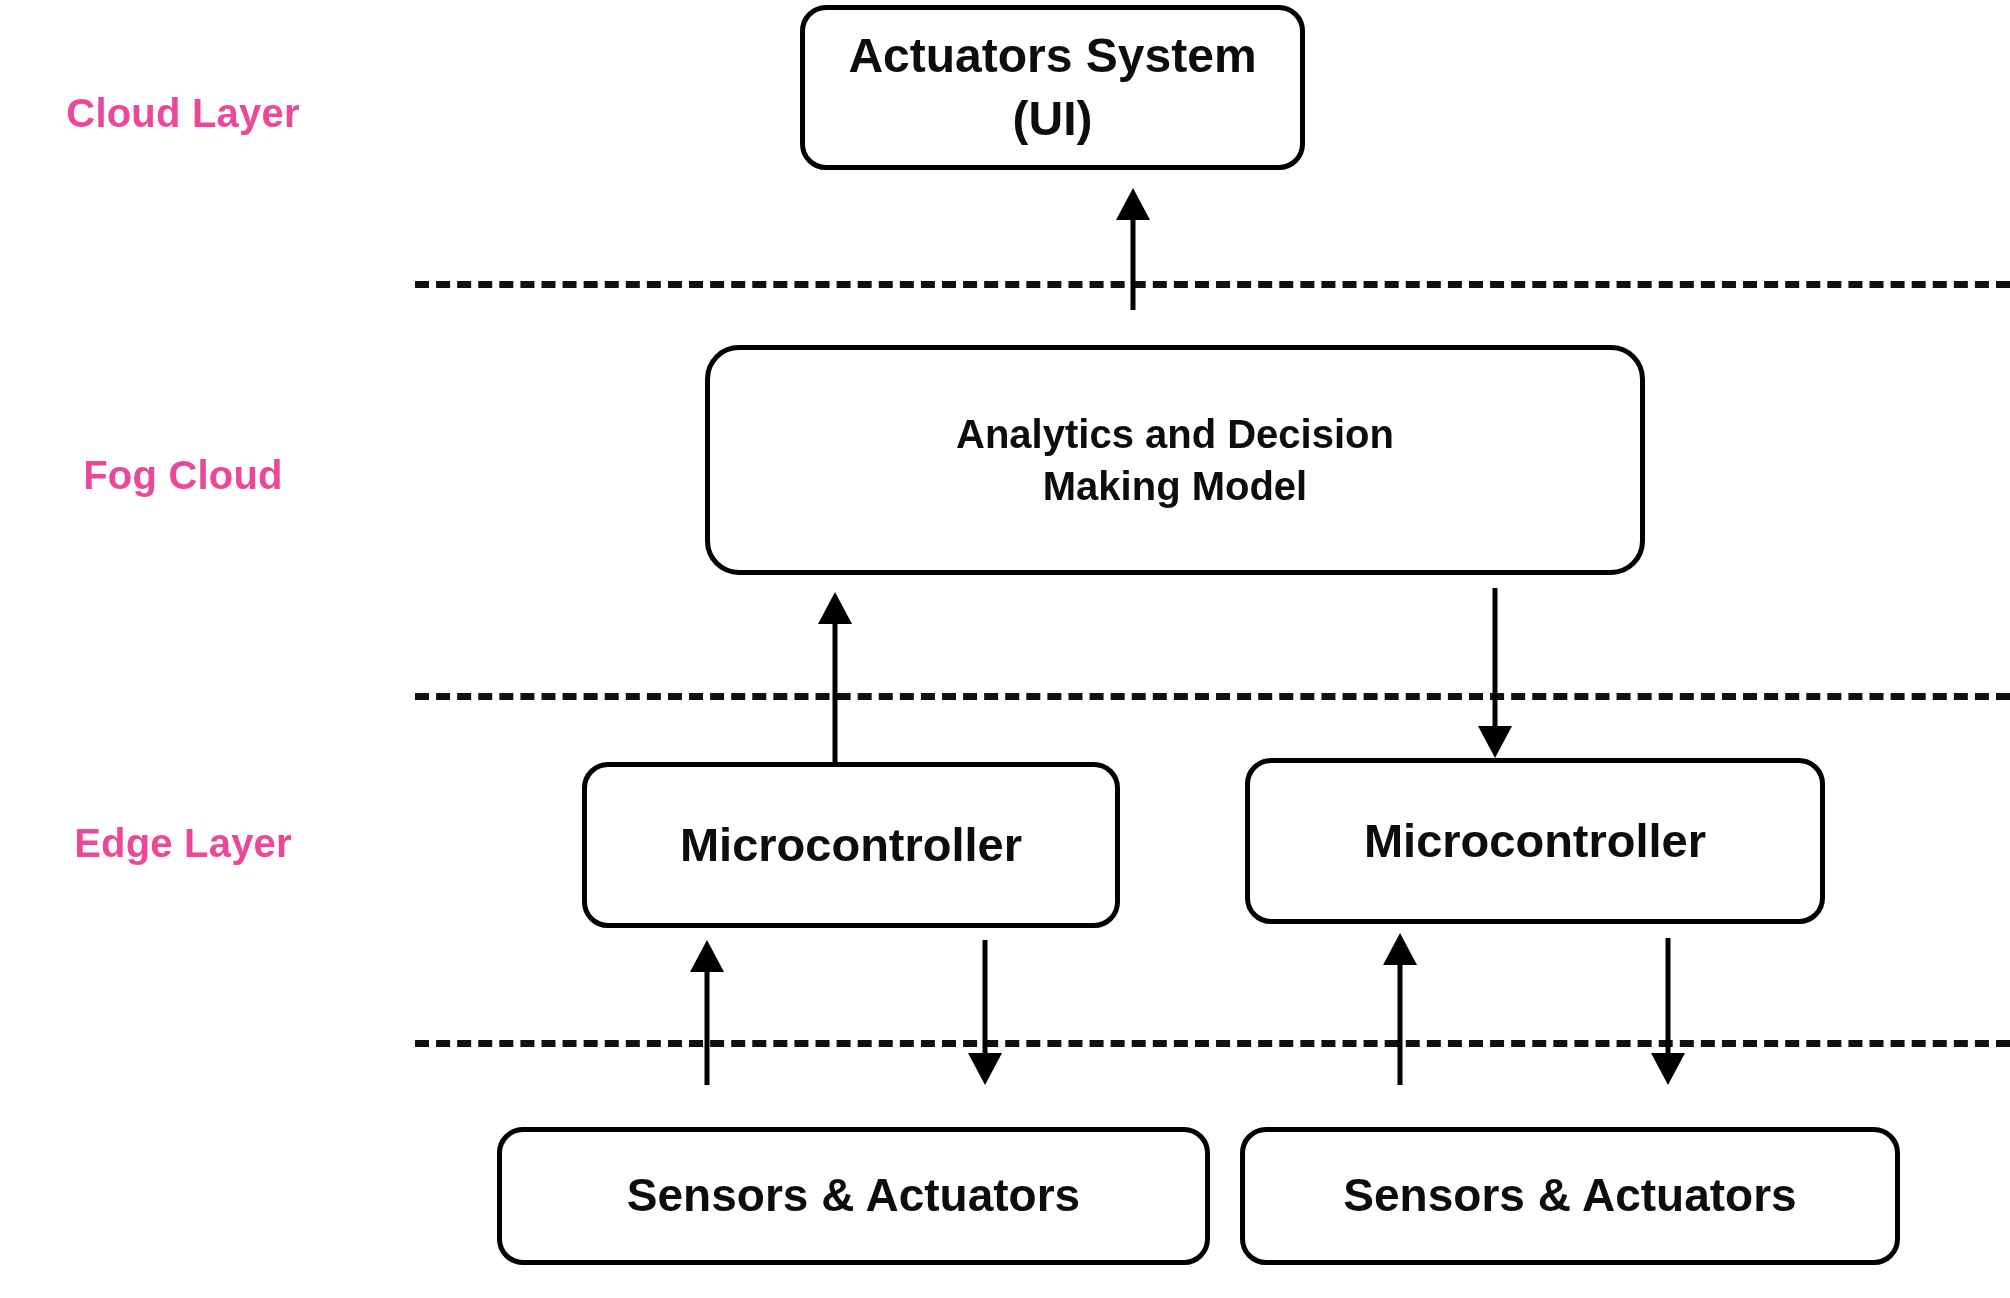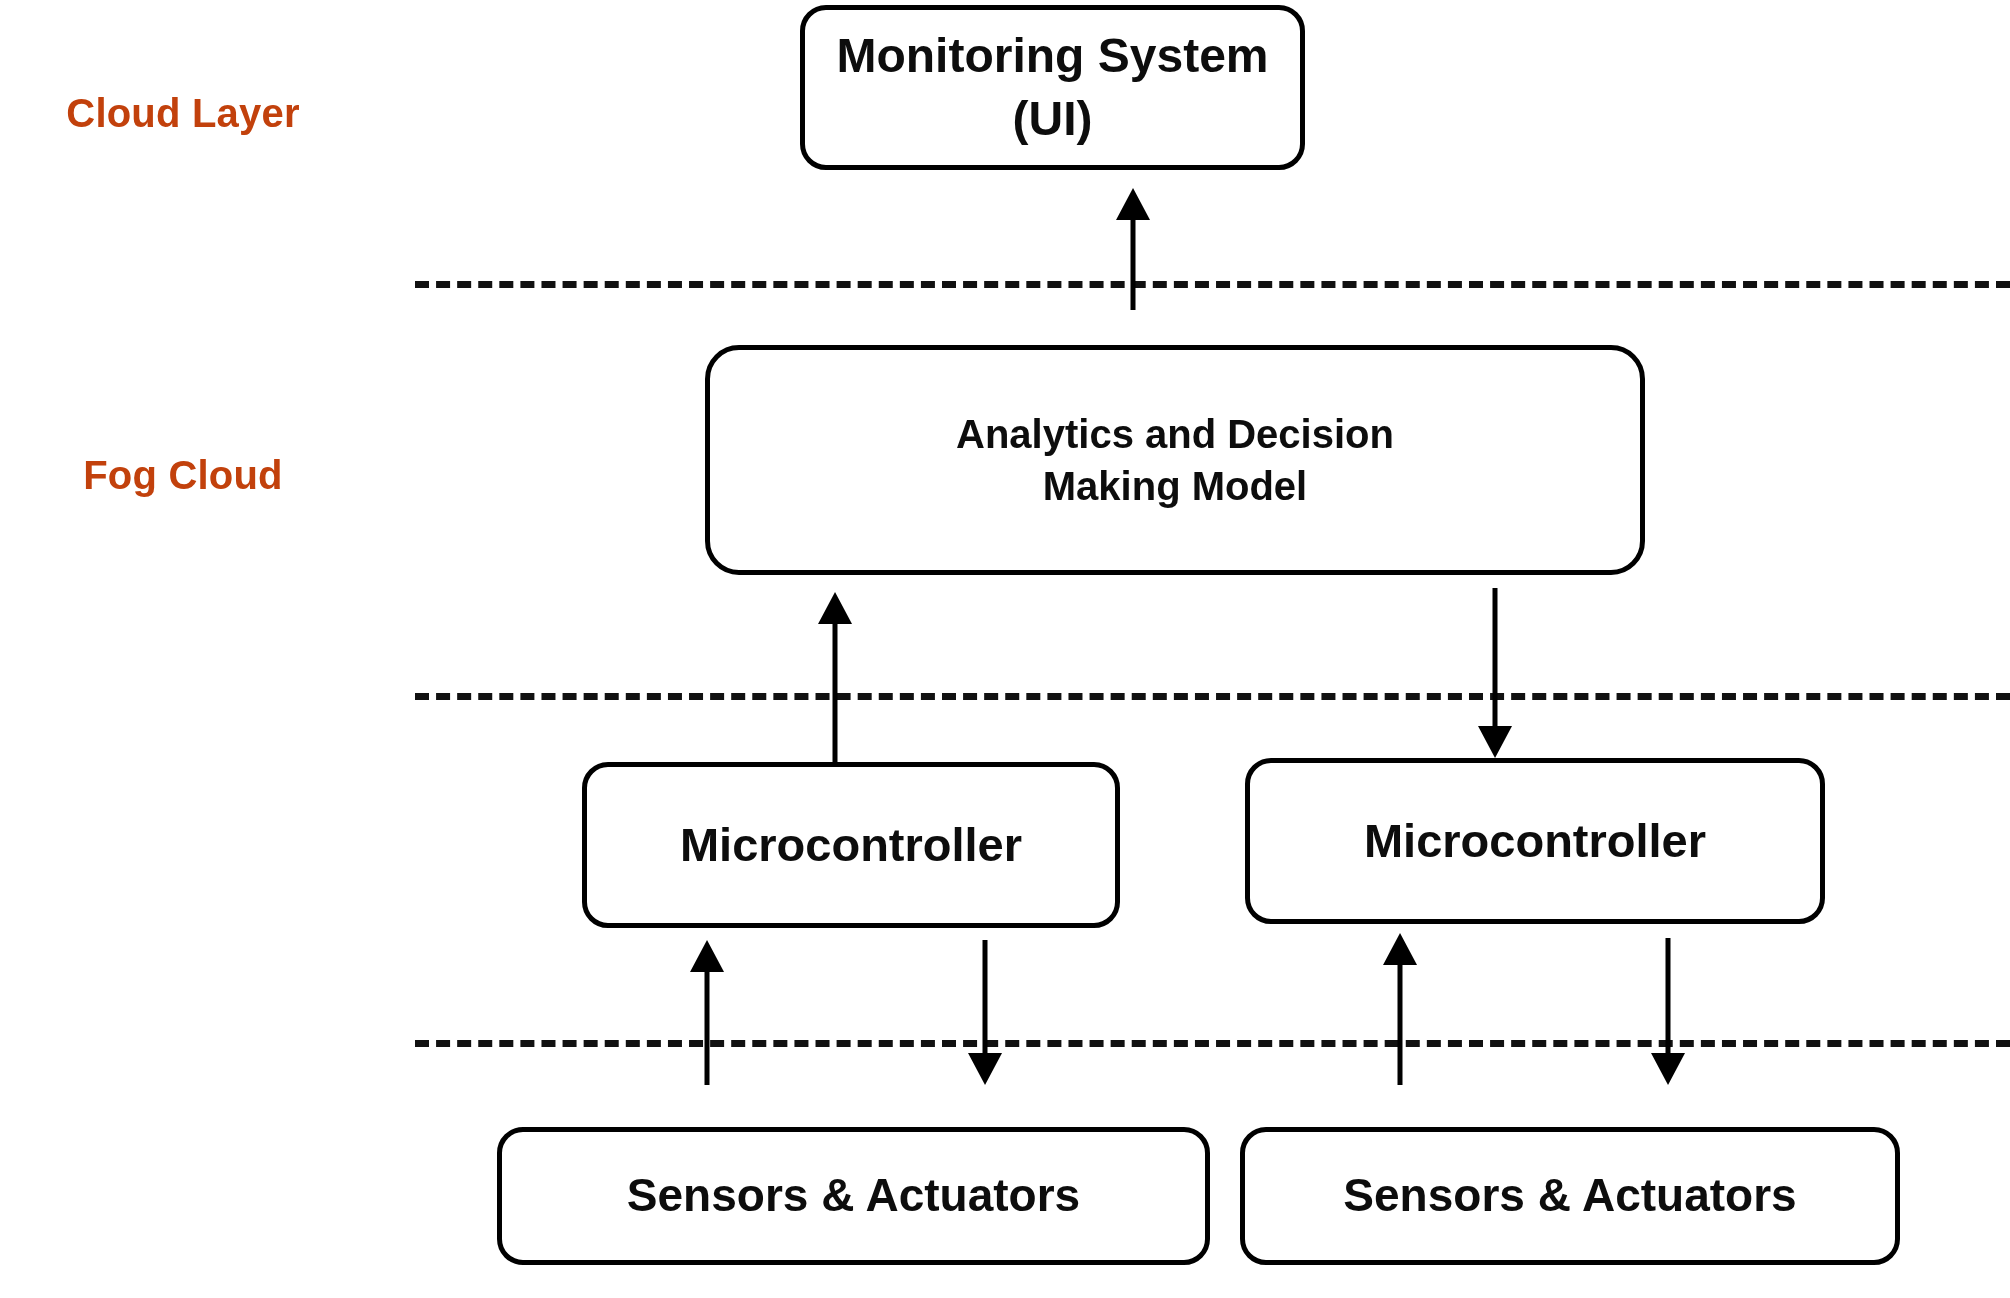--- a/index.html
+++ b/index.html
@@ -12,21 +12,21 @@
     width: 2010px;
     height: 1298px;
     background: #ffffff;
     overflow: hidden;
     font-family: "Liberation Sans", sans-serif;
   }
   
   .layer-label {
     position: absolute;
     font-weight: bold;
-    color: #c2410c;
+    color: #ec4899;
     font-size: 40px;
     line-height: 1.28;
     text-align: center;
     letter-spacing: 0.2px;
     white-space: pre-line;
   }
   
   .node {
     position: absolute;
     box-sizing: border-box;
@@ -82,29 +82,30 @@
 </style>
 </head>
 <body>
 
 <div id="canvas">
 
   <div class="layer-label" style="left:18px; top:88px; width:330px;">Cloud Layer</div>
 
   <div class="layer-label" style="left:18px; top:450px; width:330px;">Fog Cloud</div>
 
+  <div class="layer-label" style="left:18px; top:818px; width:330px;">Edge Layer</div>
 
 
   <div class="divider" style="left:415px; top:281px; width:1595px;"></div>
 
   <div class="divider" style="left:415px; top:693px; width:1595px;"></div>
 
   <div class="divider" style="left:415px; top:1040px; width:1595px;"></div>
 
-  <div class="node" style="left:800px; top:5px; width:505px; height:165px; font-size:48px;">Monitoring System (UI)</div>
+  <div class="node" style="left:800px; top:5px; width:505px; height:165px; font-size:48px;">Actuators System (UI)</div>
 
   <div class="node" style="left:705px; top:345px; width:940px; height:230px; font-size:40px; border-radius:34px;">Analytics and Decision
 Making Model</div>
 
   <div class="node" style="left:582px; top:762px; width:538px; height:166px; font-size:47px;">Microcontroller</div>
 
   <div class="node" style="left:1245px; top:758px; width:580px; height:166px; font-size:47px;">Microcontroller</div>
 
   <div class="node" style="left:497px; top:1127px; width:713px; height:138px; font-size:46px;">Sensors &amp; Actuators</div>
 

